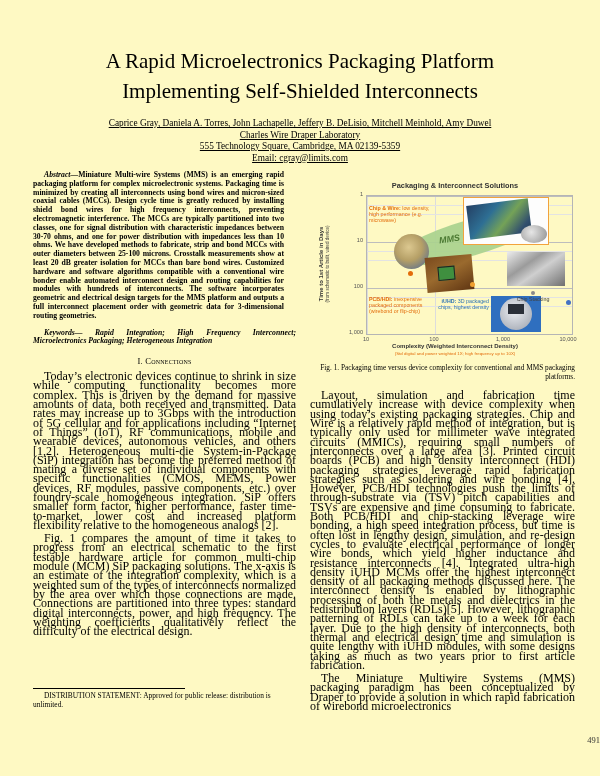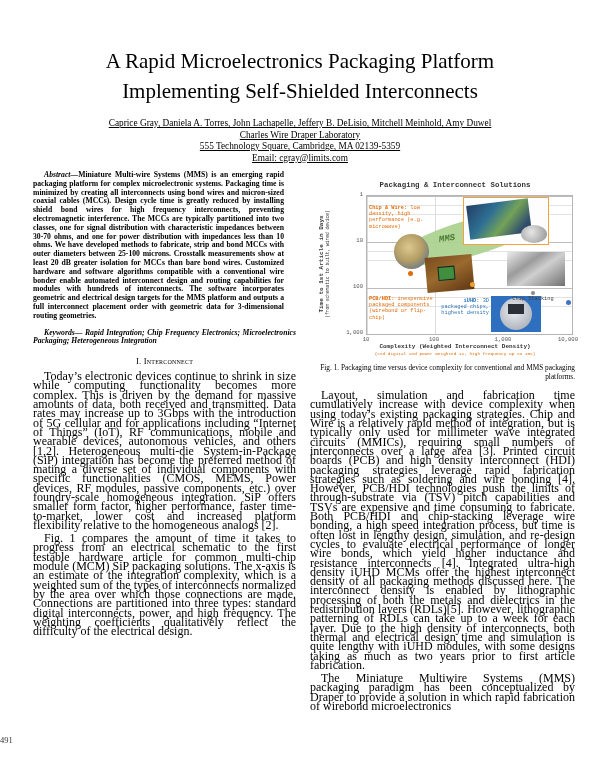--- a/index.html
+++ b/index.html
@@ -1,17 +1,17 @@
 <!DOCTYPE html>
 <html><head>
 <meta charset="utf-8">
 <style>
   html,body{margin:0;padding:0;background:#888;}
   .page{
-    position:relative;width:600px;height:776px;background:#ffffff;
+    position:relative;width:600px;height:776px;background:#fef9c3;
     font-family:"Liberation Serif", serif;color:#000;overflow:hidden;
     margin:0 auto;
   }
   
   .title{
     position:absolute;top:46px;left:40px;width:520px;
     text-align:center;font-size:21px;line-height:30px;font-weight:400;
   }
   .byline{
     position:absolute;top:118px;left:60px;width:480px;
@@ -32,21 +32,21 @@
   .abstract-lead{font-style:italic;}
   .keywords-par{
     font-size:7.7px;line-height:8.8px;font-weight:bold;font-style:italic;
     text-align:justify;margin:0 0 10px 0;text-indent:11px;
   }
   .sec-heading{
     text-align:center;font-size:8.6px;font-variant:small-caps;
     margin:2px 0 6px 0;letter-spacing:.2px;
   }
   
-  .figure{position:relative;width:265px;height:182px;font-family:Liberation Mono, monospace;}
+  .figure{position:relative;width:265px;height:182px;font-family:Liberation Sans, sans-serif;}
   .chart-title{
     position:absolute;top:1px;left:30px;width:230px;text-align:center;
     font-size:7.4px;font-weight:bold;color:#333;
   }
   .plot{
     position:absolute;left:56px;top:15px;width:205px;height:138px;
     border:0.5px solid #b5b5b5;
     background-image:
       repeating-linear-gradient(to bottom,#bdbdbd 0,#bdbdbd 0.6px,transparent 0.6px,transparent 46px),
       repeating-linear-gradient(to bottom,#e3e3e3 0,#e3e3e3 0.5px,transparent 0.5px,transparent 9.2px),
@@ -106,21 +106,21 @@
   .dot{position:absolute;border-radius:50%;}
   
   .fig-caption{
     font-size:7.3px;line-height:8.6px;text-align:right;margin:2px 0 10px 0;
     font-family:"Liberation Serif", serif;
   }
   .footnote{position:absolute;left:33px;top:688px;width:263px;}
   .footnote-rule{width:152px;border-top:0.8px solid #000;margin-bottom:3px;}
   .footnote-text{font-size:7.4px;line-height:8.8px;text-indent:11px;text-align:left;}
   .page-number{
-    position:absolute;top:735px;left:0;width:600px;text-align:left;
+    position:absolute;top:735px;left:0;width:600px;text-align:right;
     font-size:8.5px;color:#333;
   }
 </style>
 </head>
 <body>
 
 <div class="page">
 
   <div class="title">
     <span>A Rapid Microelectronics Packaging Platform</span><br>
@@ -128,22 +128,22 @@
   </div>
   <div class="byline">
     <span>Caprice Gray, Daniela A. Torres, John Lachapelle, Jeffery B. DeLisio, Mitchell Meinhold, Amy Duwel</span><br>
     <span>Charles Wire Draper Laboratory</span><br>
     <span>555 Technology Square, Cambridge, MA 02139-5359</span><br>
     <span>Email: cgray@limits.com</span>
   </div>
 
   <div class="col-left">
     <p class="abstract-par"><span class="abstract-lead">Abstract—</span><span>Miniature Multi-wire Systems (MMS) is an emerging rapid packaging platform for complex microelectronic systems. Packaging time is minimized by creating all interconnects using bond wires and micron-sized coaxial cables (MCCs). Design cycle time is greatly reduced by installing shield bond wires for high frequency interconnects, preventing electromagnetic interference. The MCCs are typically partitioned into two classes, one for signal distribution with characteristic impedances between 30-70 ohms, and one for power distribution with impedances less than 10 ohms. We have developed methods to fabricate, strip and bond MCCs with outer diameters between 25-100 microns. Crosstalk measurements show at least 20 dB greater isolation for MCCs than bare bond wires. Customized hardware and software algorithms compatible with a conventional wire bonder enable automated interconnect design and routing capabilities for modules with hundreds of interconnects. The software incorporates geometric and electrical design targets for the MMS platform and outputs a full interconnect placement order with geometric data for 3-dimensional routing geometries.</span></p>
-    <p class="keywords-par"><span>Keywords—</span><span> Rapid Integration; Chip Frequency Electronics; Microelectronics Packaging; Heterogeneous Integration</span></p>
-    <div class="sec-heading">I. Interconnect</div>
+    <p class="keywords-par"><span>Keywords—</span><span> Rapid Integration; High Frequency Interconnect; Microelectronics Packaging; Heterogeneous Integration</span></p>
+    <div class="sec-heading">I. Connections</div>
     <p class="body-par">Today’s electronic devices continue to shrink in size while computing functionality becomes more complex.  This is driven by the demand for massive amounts of data, both received and transmitted. Data rates may increase up to 3Gbps with the introduction of 5G cellular and for applications including “Internet of Things” (IoT), RF communications, mobile and wearable devices, autonomous vehicles, and others [1,2]. Heterogeneous multi-die System-in-Package (SiP) integration has become the preferred method of mating a diverse set of individual components with specific functionalities (CMOS, MEMS, Power devices, RF modules, passive components, etc.) over foundry-scale homogeneous integration. SiP offers smaller form factor, higher performance, faster time-to-market, lower cost and increased platform flexibility relative to the homogeneous analogs [2].</p>
     <p class="body-par">Fig. 1 compares the amount of time it takes to progress from an electrical schematic to the first testable hardware article for common multi-chip module (MCM) SiP packaging solutions. The x-axis is an estimate of the integration complexity, which is a weighted sum of the types of interconnects normalized by the area over which those connections are made. Connections are partitioned into three types: standard digital interconnects, power, and high frequency. The weighting coefficients qualitatively reflect the difficulty of the electrical design.</p>
   </div>
 
   <div class="col-right">
 
     <div class="figure">
       <div class="chart-title">Packaging &amp; Interconnect Solutions</div>
 
       <div class="ylab">
@@ -193,15 +193,19 @@
       <div class="xlab">Complexity (Weighted Interconnect Density)</div>
       <div class="xnote">(Std digital and power weighted 1X; high frequency up to 10X)</div>
     </div>
 
     <p class="fig-caption">Fig. 1. Packaging time versus device complexity for conventional and MMS packaging platforms.</p>
 
     <p class="body-par">Layout, simulation and fabrication time cumulatively increase with device complexity when using today’s existing packaging strategies. Chip and Wire is a relatively rapid method of integration, but is typically only used for millimeter wave integrated circuits (MMICs), requiring small numbers of interconnects over a large area [3]. Printed circuit boards (PCB) and high density interconnect (HDI) packaging strategies leverage rapid fabrication strategies such as soldering and wire bonding [4].  However, PCB/HDI technologies push the limits of through-substrate via (TSV) pitch capabilities and TSVs are expensive and time consuming to fabricate. Both PCB/HDI and chip-stacking leverage wire bonding, a high speed integration process, but time is often lost in lengthy design, simulation, and re-design cycles to evaluate electrical performance of longer wire bonds, which yield higher inductance and resistance interconnects [4].  Integrated ultra-high density iUHD MCMs offer the highest interconnect density of all packaging methods discussed here. The interconnect density is enabled by lithographic processing of both the metals and dielectrics in the redistribution layers (RDLs)[5].   However, lithographic patterning of RDLs can take up to a week for each layer.  Due to the high density of interconnects, both thermal and electrical design time and simulation is quite lengthy with iUHD modules, with some designs taking as much as two years prior to first article fabrication.</p>
     <p class="body-par">The Miniature Multiwire Systems (MMS) packaging paradigm has been conceptualized by Draper to provide a solution in which rapid fabrication of wirebond microelectronics</p>
   </div>
 
+  <div class="footnote">
+    <div class="footnote-rule"></div>
+    <div class="footnote-text">DISTRIBUTION STATEMENT: Approved for public release: distribution is unlimited.</div>
+  </div>
 
   <div class="page-number">491</div>
 </div>
 
 </body></html>

